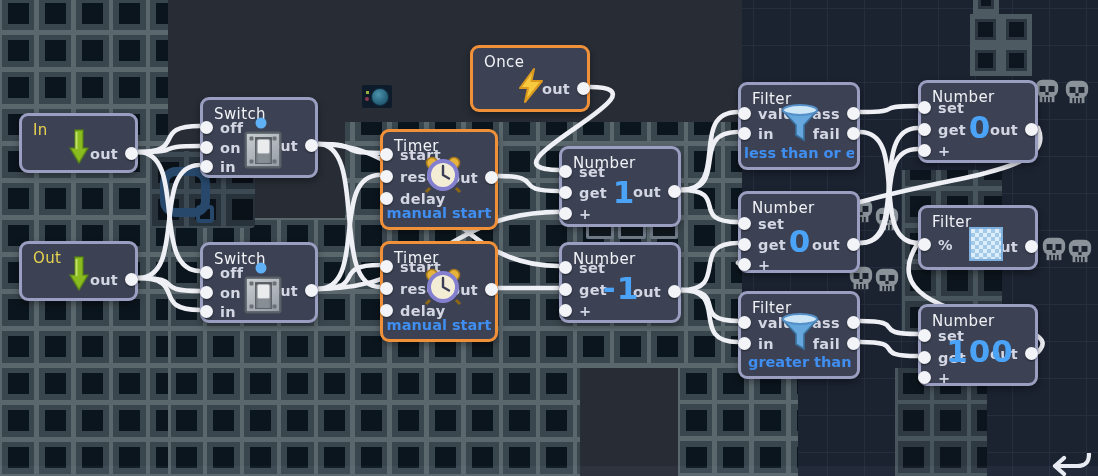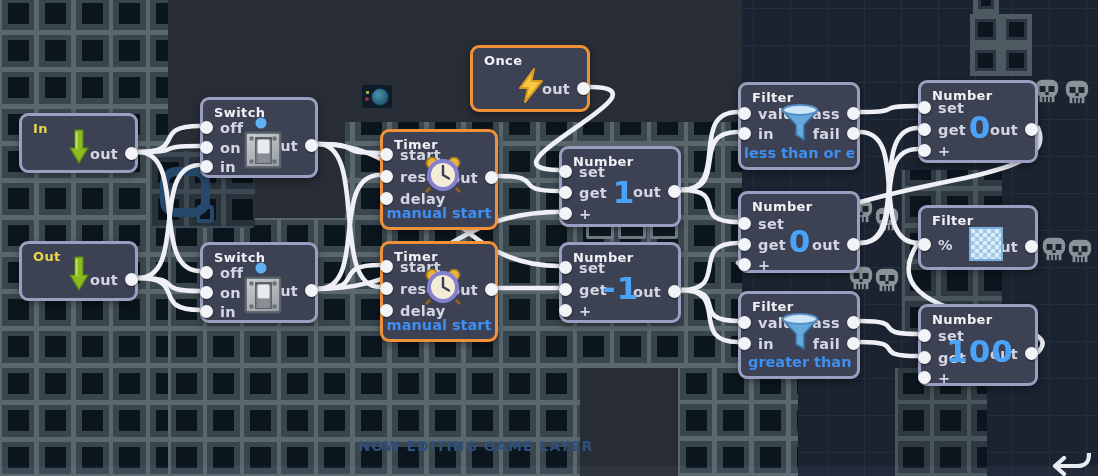--- a/index.html
+++ b/index.html
@@ -34,21 +34,21 @@
   .plain{background:#272c35;}
   .mini-tile{background:#0d161f;border:5px solid #4e5a61;box-shadow:inset 0 0 0 3px #2c3640;}
   .far-tile{background:#10181f;border:3px solid #6f7a87;border-radius:2px;}
   
   #wires{position:absolute;left:0;top:0;z-index:3;pointer-events:none;}
   #wires path{fill:none;stroke:#eef0f5;stroke-width:4.6;stroke-linecap:round;}
   
   .node{position:absolute;z-index:4;box-sizing:border-box;background:#3c4254;
     border:3px solid #9a9ec0;border-radius:9px;box-shadow:0 3px 7px rgba(0,0,0,.35);}
   .node.orange{border-color:#f0913a;}
-  .node-title{position:absolute;top:5px;left:11px;font-size:13px;font-weight:bold;
+  .node-title{position:absolute;top:5px;left:11px;font-size:15px;font-weight:normal;
     color:#f1f2f6;letter-spacing:.4px;white-space:nowrap;}
   .node-title.yellow{color:#e9d44f;}
   .port{position:absolute;height:18px;line-height:18px;}
   .plabel{font-size:14.5px;font-weight:bold;color:#d4d7e3;letter-spacing:.3px;white-space:nowrap;}
   .dot{position:absolute;top:2px;width:13px;height:13px;border-radius:50%;
     background:#f2f4f8;box-shadow:0 1px 2px rgba(0,0,0,.45);}
   .port.in .dot{left:-16px;} .port.in .plabel{margin-left:4px;}
   .port.outp{text-align:right;} .port.outp .dot{right:-16px;} .port.outp .plabel{margin-right:4px;}
   .value{position:absolute;transform:translate(-50%,-50%);font-size:31px;font-weight:bold;
     color:#4ba3f7;letter-spacing:1px;}
@@ -490,14 +490,13 @@
         <div class="port in" style="left:13px;top:62px">
       <i class="dot"></i>
       <b class="plabel">+</b></div>
         <div class="port outp" style="right:13px;top:38px">
       <b class="plabel">out</b>
       <i class="dot"></i></div>
         <div class="value" style="left:59px;top:44px">100</div>
       </div>
     </div>
 
-  <div id="status">NOW EDITING GAME LAYER</div>
 </div>
 
 </body></html>

